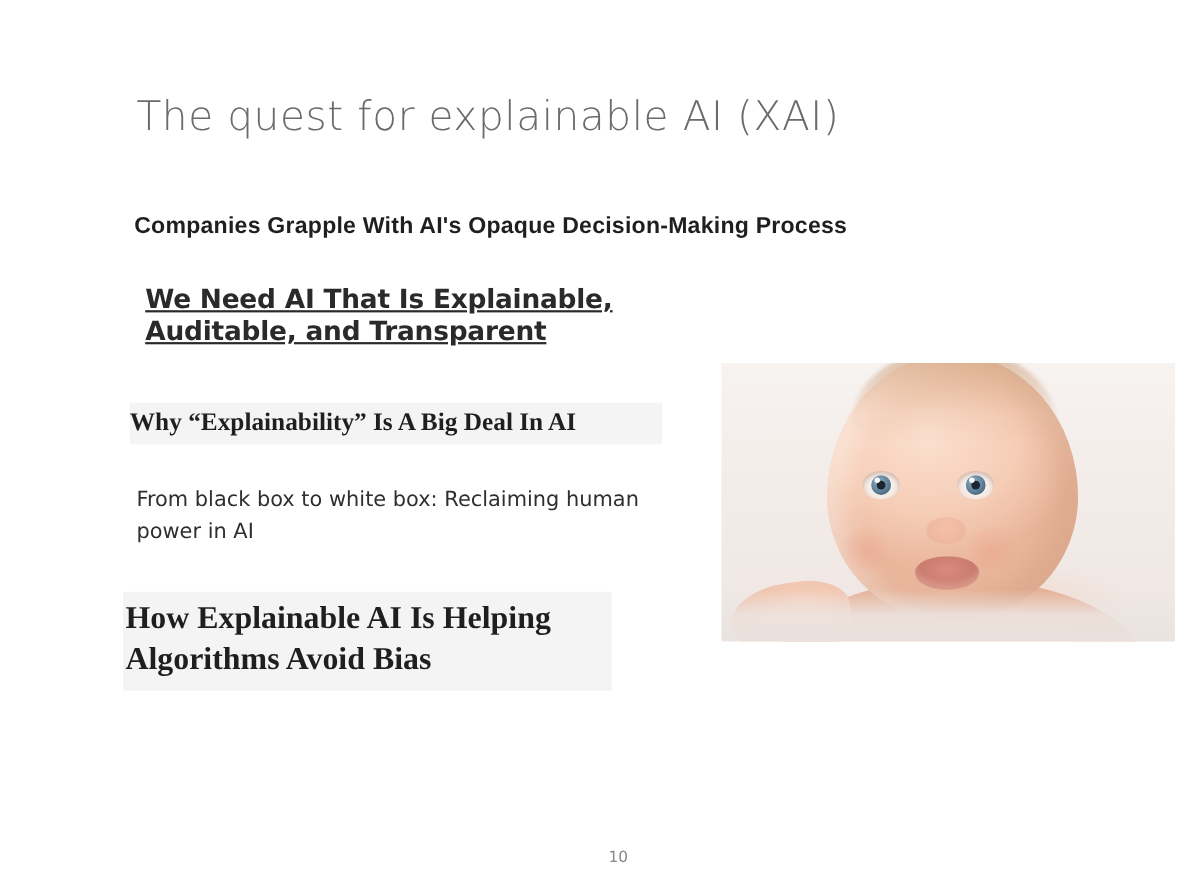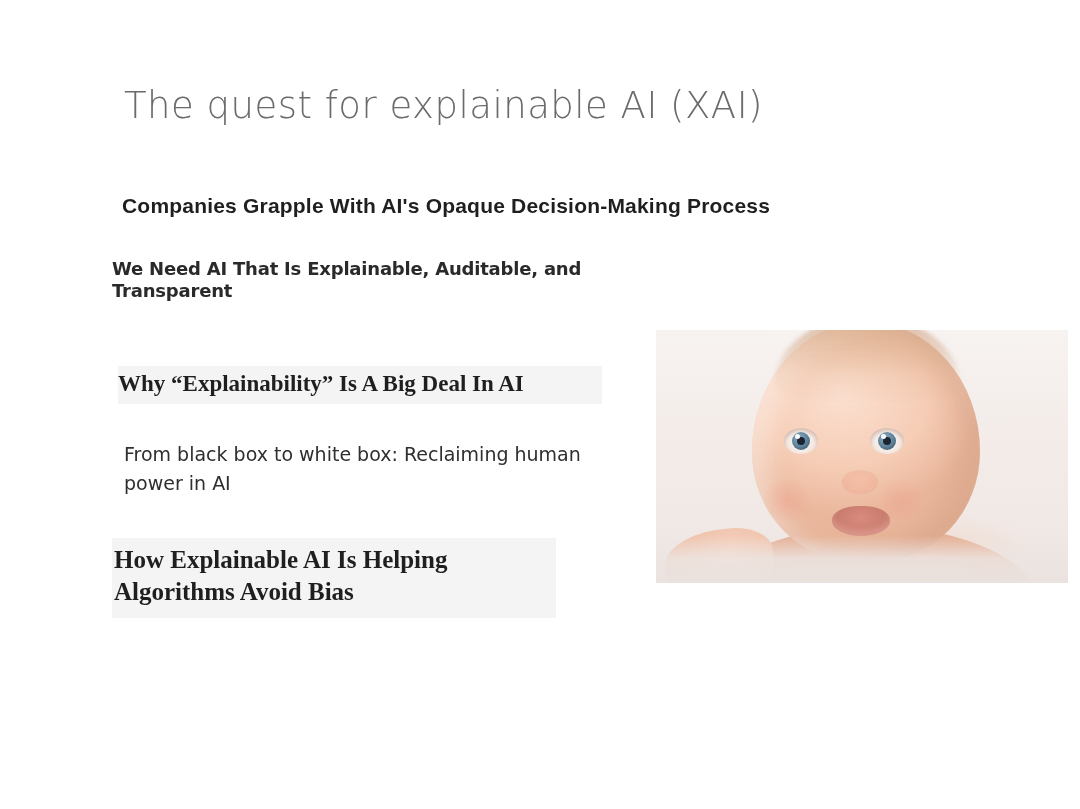--- a/index.html
+++ b/index.html
@@ -42,29 +42,30 @@
     left: 78px;
     top: 194px;
     font-family: Liberation Sans, sans-serif;
     font-weight: bold;
     font-size: 21px;
     color: #1f1f1f;
     letter-spacing: 0.2px;
   }
 
   .h-sans-big {
-    left: 68px;
+    left: 88px;
     top: 258px;
     width: 520px;
     font-family: "DejaVu Sans", sans-serif;
     font-weight: bold;
-    font-size: 18px;
+    font-size: 24px;
     line-height: 1.2;
     color: #2a2a2a;
     letter-spacing: -0.2px;
+    text-decoration: underline;
   }
 
   .h-serif-mid {
     left: 74px;
     top: 366px;
     padding: 5px 12px 7px 0px;
     width: 484px;
     background: #f4f4f4;
     font-family: "Liberation Serif", serif;
     font-weight: bold;
@@ -86,21 +87,21 @@
   }
 
   .h-serif-large {
     left: 68px;
     top: 538px;
     width: 444px;
     padding: 6px 10px 10px 2px;
     background: #f4f4f4;
     font-family: "Liberation Serif", serif;
     font-weight: bold;
-    font-size: 25px;
+    font-size: 29px;
     line-height: 1.28;
     color: #1f1f1f;
     box-sizing: border-box;
   }
 
   
   .photo {
     position: absolute;
     left: 612px;
     top: 330px;
@@ -277,13 +278,14 @@
       <div class="eye right">
         <div class="iris"></div>
         <div class="glint"></div>
       </div>
       <div class="nose"></div>
       <div class="mouth"></div>
       <div class="blanket"></div>
     </div>
   </div>
 
+  <div class="page-number">10</div>
 </div>
 
 </body></html>

